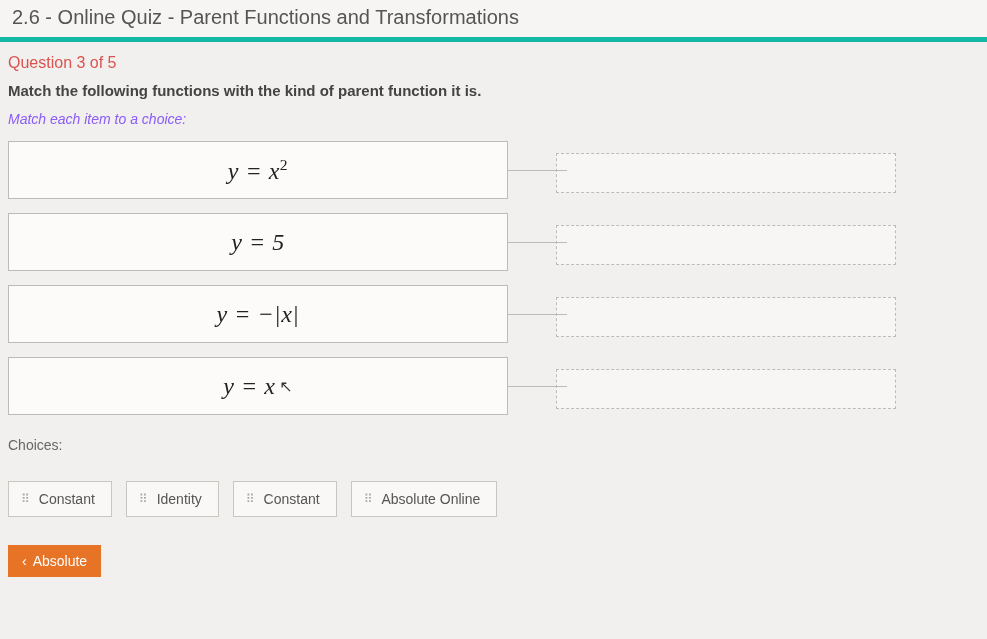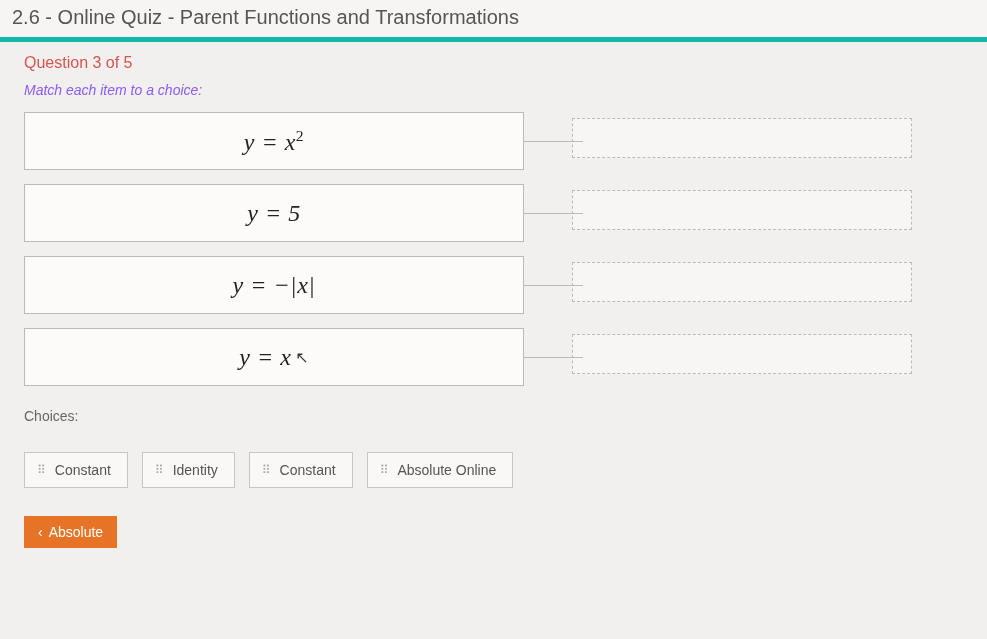--- a/index.html
+++ b/index.html
@@ -12,41 +12,42 @@
     overflow: hidden;
   }
   .page-title {
     font-size: 20px;
     color: #555;
     padding: 6px 12px 8px;
     border-bottom: 5px solid #14b8a6;
     font-weight: 400;
     background: #f7f5f3;
   }
-  .content { padding: 12px 24px 18px; }
+  .content { padding: 12px 8px 18px; }
   .question-num {
     color: #d9534f;
     font-size: 16px;
     margin-bottom: 10px;
   }
   .prompt {
     font-size: 15px;
     font-weight: bold;
     color: #444;
     margin-bottom: 12px;
   }
   .instruction {
     font-style: italic;
     color: #8b5cf6;
     font-size: 14px;
     margin-bottom: 14px;
   }
   .match-area {
     display: flex;
     gap: 48px;
+    align-items: center;
   }
   .items-col, .targets-col {
     display: flex;
     flex-direction: column;
     gap: 14px;
   }
   .items-col { flex: 0 0 500px; }
   .targets-col { flex: 1; padding-top: 6px; gap: 32px; }
   .item-box {
     border: 1px solid #bbb;
@@ -123,20 +124,21 @@
   }
 </style>
 </head>
 <body>
 
 <div class="page-title">2.6 - Online Quiz - Parent Functions and Transformations</div>
 
 <div class="content">
 
   <div class="question-num">Question 3 of 5</div>
+  <div class="prompt">Match the following functions with the kind of parent function it is.</div>
   <div class="instruction">Match each item to a choice:</div>
 
   <div class="match-area">
     <div class="items-col">
       <div class="item-box">
         <span class="math">y = x<sup>2</sup></span>
         <span class="connector"></span>
       </div>
       <div class="item-box">
         <span class="math">y = 5</span>

